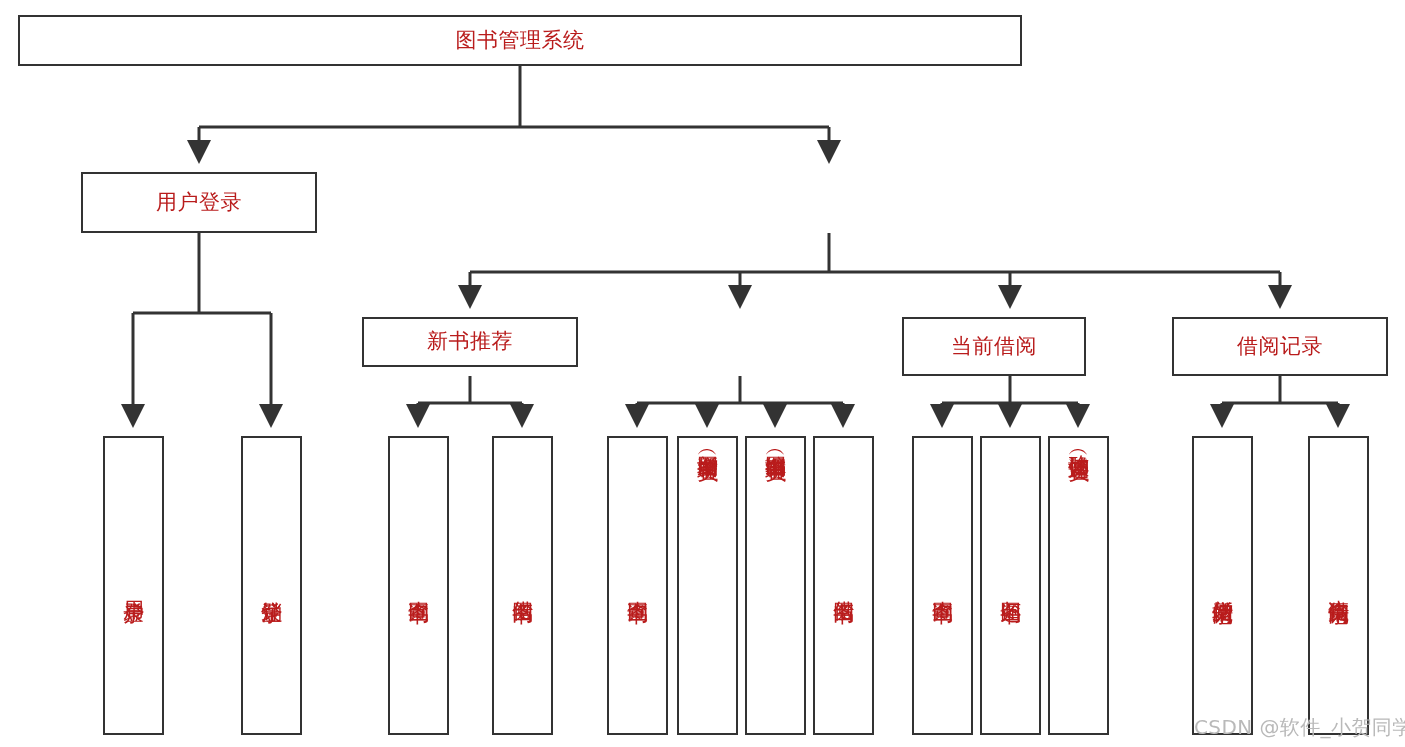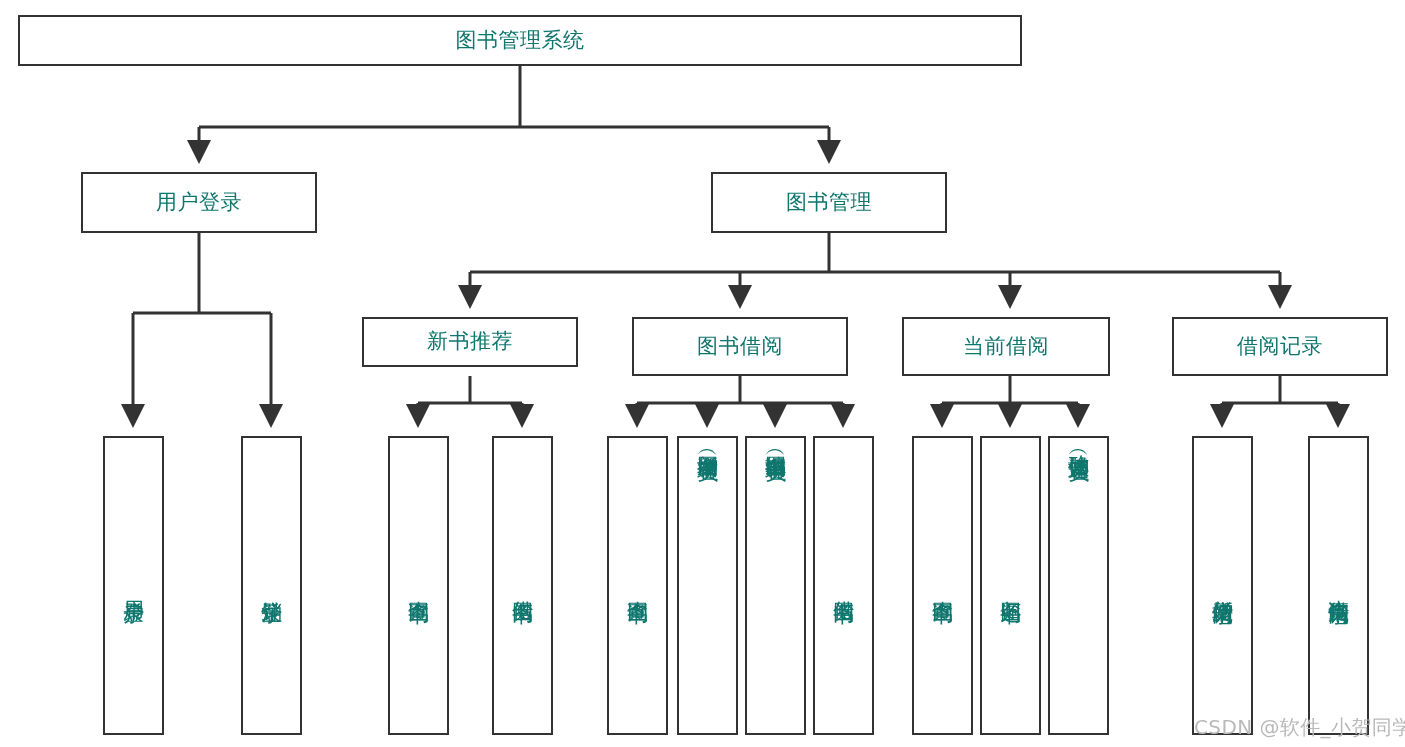--- a/index.html
+++ b/index.html
@@ -34,21 +34,21 @@
     align-items: center;
     justify-content: center;
     color: #222222;
     z-index: 2;
   }
   .node-label {
     display: block;
     text-align: center;
     line-height: 1.12;
     letter-spacing: 0.5px;
-    color: #0f766e;
+    color: #b91c1c;
     white-space: pre;
   }
   
   .node.horiz .node-label {
     font-size: 21px;
     writing-mode: horizontal-tb;
   }
   
   .node.vert {
     align-items: flex-start;
@@ -134,33 +134,27 @@
   </svg>
 
   <div class="node horiz" style="left:18px; top:15px; width:1004px; height:51px;">
     <span class="node-label">图书管理系统</span>
   </div>
 
   <div class="node horiz" style="left:81px; top:172px; width:236px; height:61px;">
     <span class="node-label">用户登录</span>
   </div>
 
-  <div class="node horiz" style="left:711px; top:172px; width:236px; height:61px;">
-    <span class="node-label">图书管理</span>
-  </div>
 
   <div class="node horiz" style="left:362px; top:317px; width:216px; height:50px;">
     <span class="node-label">新书推荐</span>
   </div>
 
-  <div class="node horiz" style="left:632px; top:317px; width:216px; height:59px;">
-    <span class="node-label">图书借阅</span>
-  </div>
-
-  <div class="node horiz" style="left:902px; top:317px; width:208px; height:59px;">
+
+  <div class="node horiz" style="left:902px; top:317px; width:184px; height:59px;">
     <span class="node-label">当前借阅</span>
   </div>
 
   <div class="node horiz" style="left:1172px; top:317px; width:216px; height:59px;">
     <span class="node-label">借阅记录</span>
   </div>
 
   <div class="node vert centered" style="left:103px; top:436px; width:61px; height:299px;">
     <span class="node-label">用户登录</span>
   </div>

